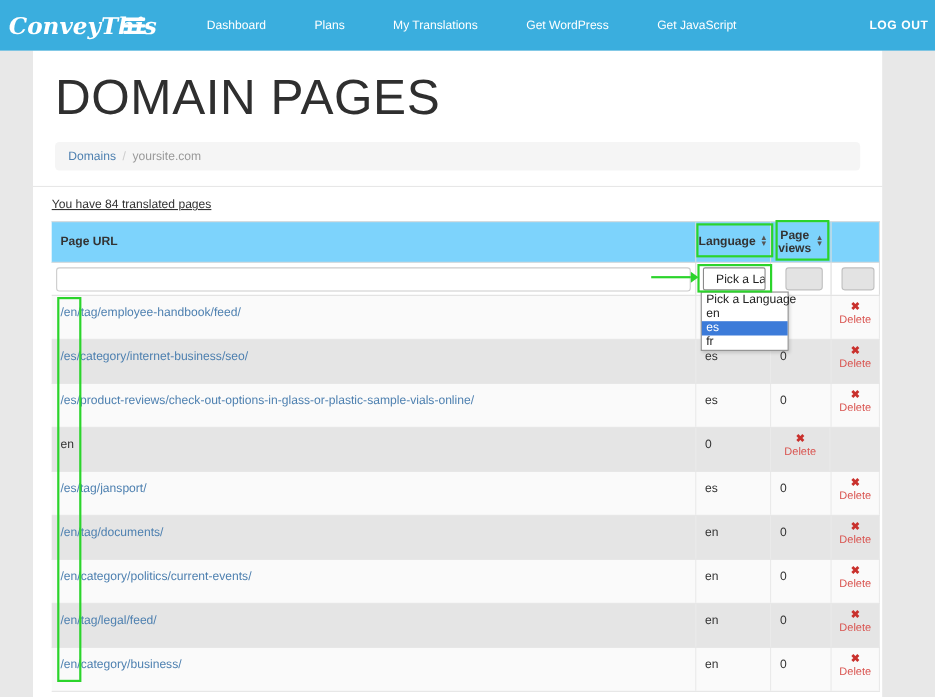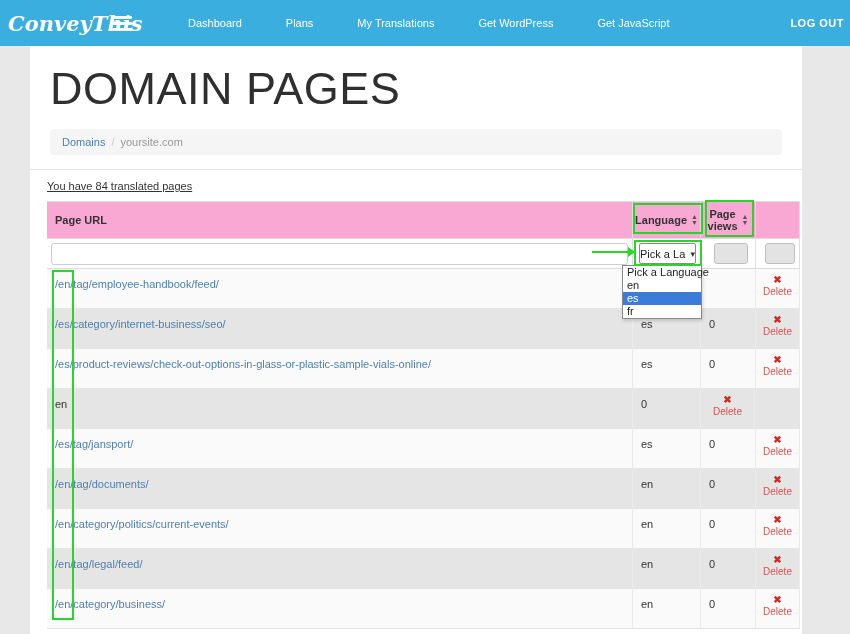--- a/index.html
+++ b/index.html
@@ -25,56 +25,56 @@
   .breadcrumb { margin: 18px 20px 0 20px; background: #f5f5f5; border-radius: 4px;
                 padding: 7px 12px; font-size: 11px; color: #999; }
   .breadcrumb .bc-link { color: #4e80b0; cursor: pointer; text-decoration: none; }
   .breadcrumb .sep { margin: 0 6px; color: #ccc; }
   .summary { margin-top: 14px; border-top: 1px solid #e7e7e7; padding: 10px 0 9px 17px;
              font-size: 11px; color: #333; text-decoration: underline; }
 
   
   .table { margin-left: 17px; width: 753px; }
   .trow { display: grid; grid-template-columns: 585px 68px 55px 45px; }
-  .thead { background: #f9a8d4; border-top: 1px solid #ddd; border-bottom: 1px solid #ddd; height: 38px; }
+  .thead { background: #7dd3fc; border-top: 1px solid #ddd; border-bottom: 1px solid #ddd; height: 38px; }
   .th { display: flex; align-items: center; padding: 0 8px; font-size: 11px; font-weight: bold;
         color: #333; border-left: 1px solid #ddd; cursor: pointer; }
   .th:first-child { border-left: none; }
   .th.center { justify-content: center; text-align: center; }
   .th.last { border-right: 1px solid #ddd; }
   .sort { display: inline-flex; flex-direction: column; font-size: 7px; line-height: .85;
           color: #555; margin-left: 4px; }
 
   .tfilter { height: 30px; border-bottom: 1px solid #ddd; }
   .fcell { display: flex; align-items: center; padding: 0 4px; border-left: 1px solid #ddd; }
   .fcell:first-child { border-left: none; }
   .fcell.last { border-right: 1px solid #ddd; }
   .url-filter { width: 100%; height: 22px; border: 1px solid #ccc; border-radius: 3px;
                 font-size: 11px; padding: 0 5px; outline: none; }
   .select { display: flex; align-items: center; justify-content: space-between; width: 60px;
             height: 21px; border: 1px solid #8a8a8a; border-radius: 2px; background: #fff;
-            font-size: 11px; color: #222; padding: 0 0; margin-left: 2px; cursor: pointer;
+            font-size: 11px; color: #222; padding: 0 11px; margin-left: 2px; cursor: pointer;
             white-space: nowrap; overflow: hidden; }
   .select .caret { font-size: 9px; color: #333; margin-left: 3px; }
   .graybox { height: 21px; background: #e3e3e3; border: 1px solid #bfbfbf; border-radius: 3px; }
   .graybox.views { width: 34px; margin-left: 9px; }
   .graybox.action { width: 30px; margin-left: 5px; }
 
   .trow.data { height: 40px; border-bottom: 1px solid #e5e5e5; background: #e5e5e5; }
   .trow.data.odd { background: #fafafa; }
   .td { padding: 9px 8px 0 8px; font-size: 11px; color: #333; border-left: 1px solid #eaeaea; }
   .td:first-child { border-left: none; }
   .td-url a { color: #4e80b0; text-decoration: none; cursor: pointer; }
   .td-action { display: flex; flex-direction: column; align-items: center; padding-top: 5px;
                cursor: pointer; border-right: 1px solid #eaeaea; }
   .delete-x { color: #c9302c; font-size: 10px; font-weight: bold; line-height: 1.2; }
   .delete-label { color: #d9534f; font-size: 10px; line-height: 1.2; }
 
   
-  .dropdown { position: absolute; left: 622px; top: 265px; width: 80px; background: #fff;
+  .dropdown { position: absolute; left: 637px; top: 265px; width: 80px; background: #fff;
               border: 1px solid #8a8a8a; z-index: 6; font-size: 11px; box-shadow: 1px 2px 3px rgba(0,0,0,.15); }
   .dropdown .opt { padding: 0 4px; height: 13px; line-height: 13px; color: #222;
                    white-space: nowrap; cursor: pointer; }
   .dropdown .opt.hl { background: #3c7bd9; color: #fff; }
 
   
   .anno { position: absolute; border: 2px solid #2bd42b; z-index: 10; pointer-events: none; }
   .anno-prefix  { left: 52px;  top: 270px; width: 22px; height: 350px; }
   .anno-lang    { left: 633px; top: 203px; width: 70px; height: 31px; }
   .anno-views   { left: 705px; top: 200px; width: 49px; height: 37px; }

